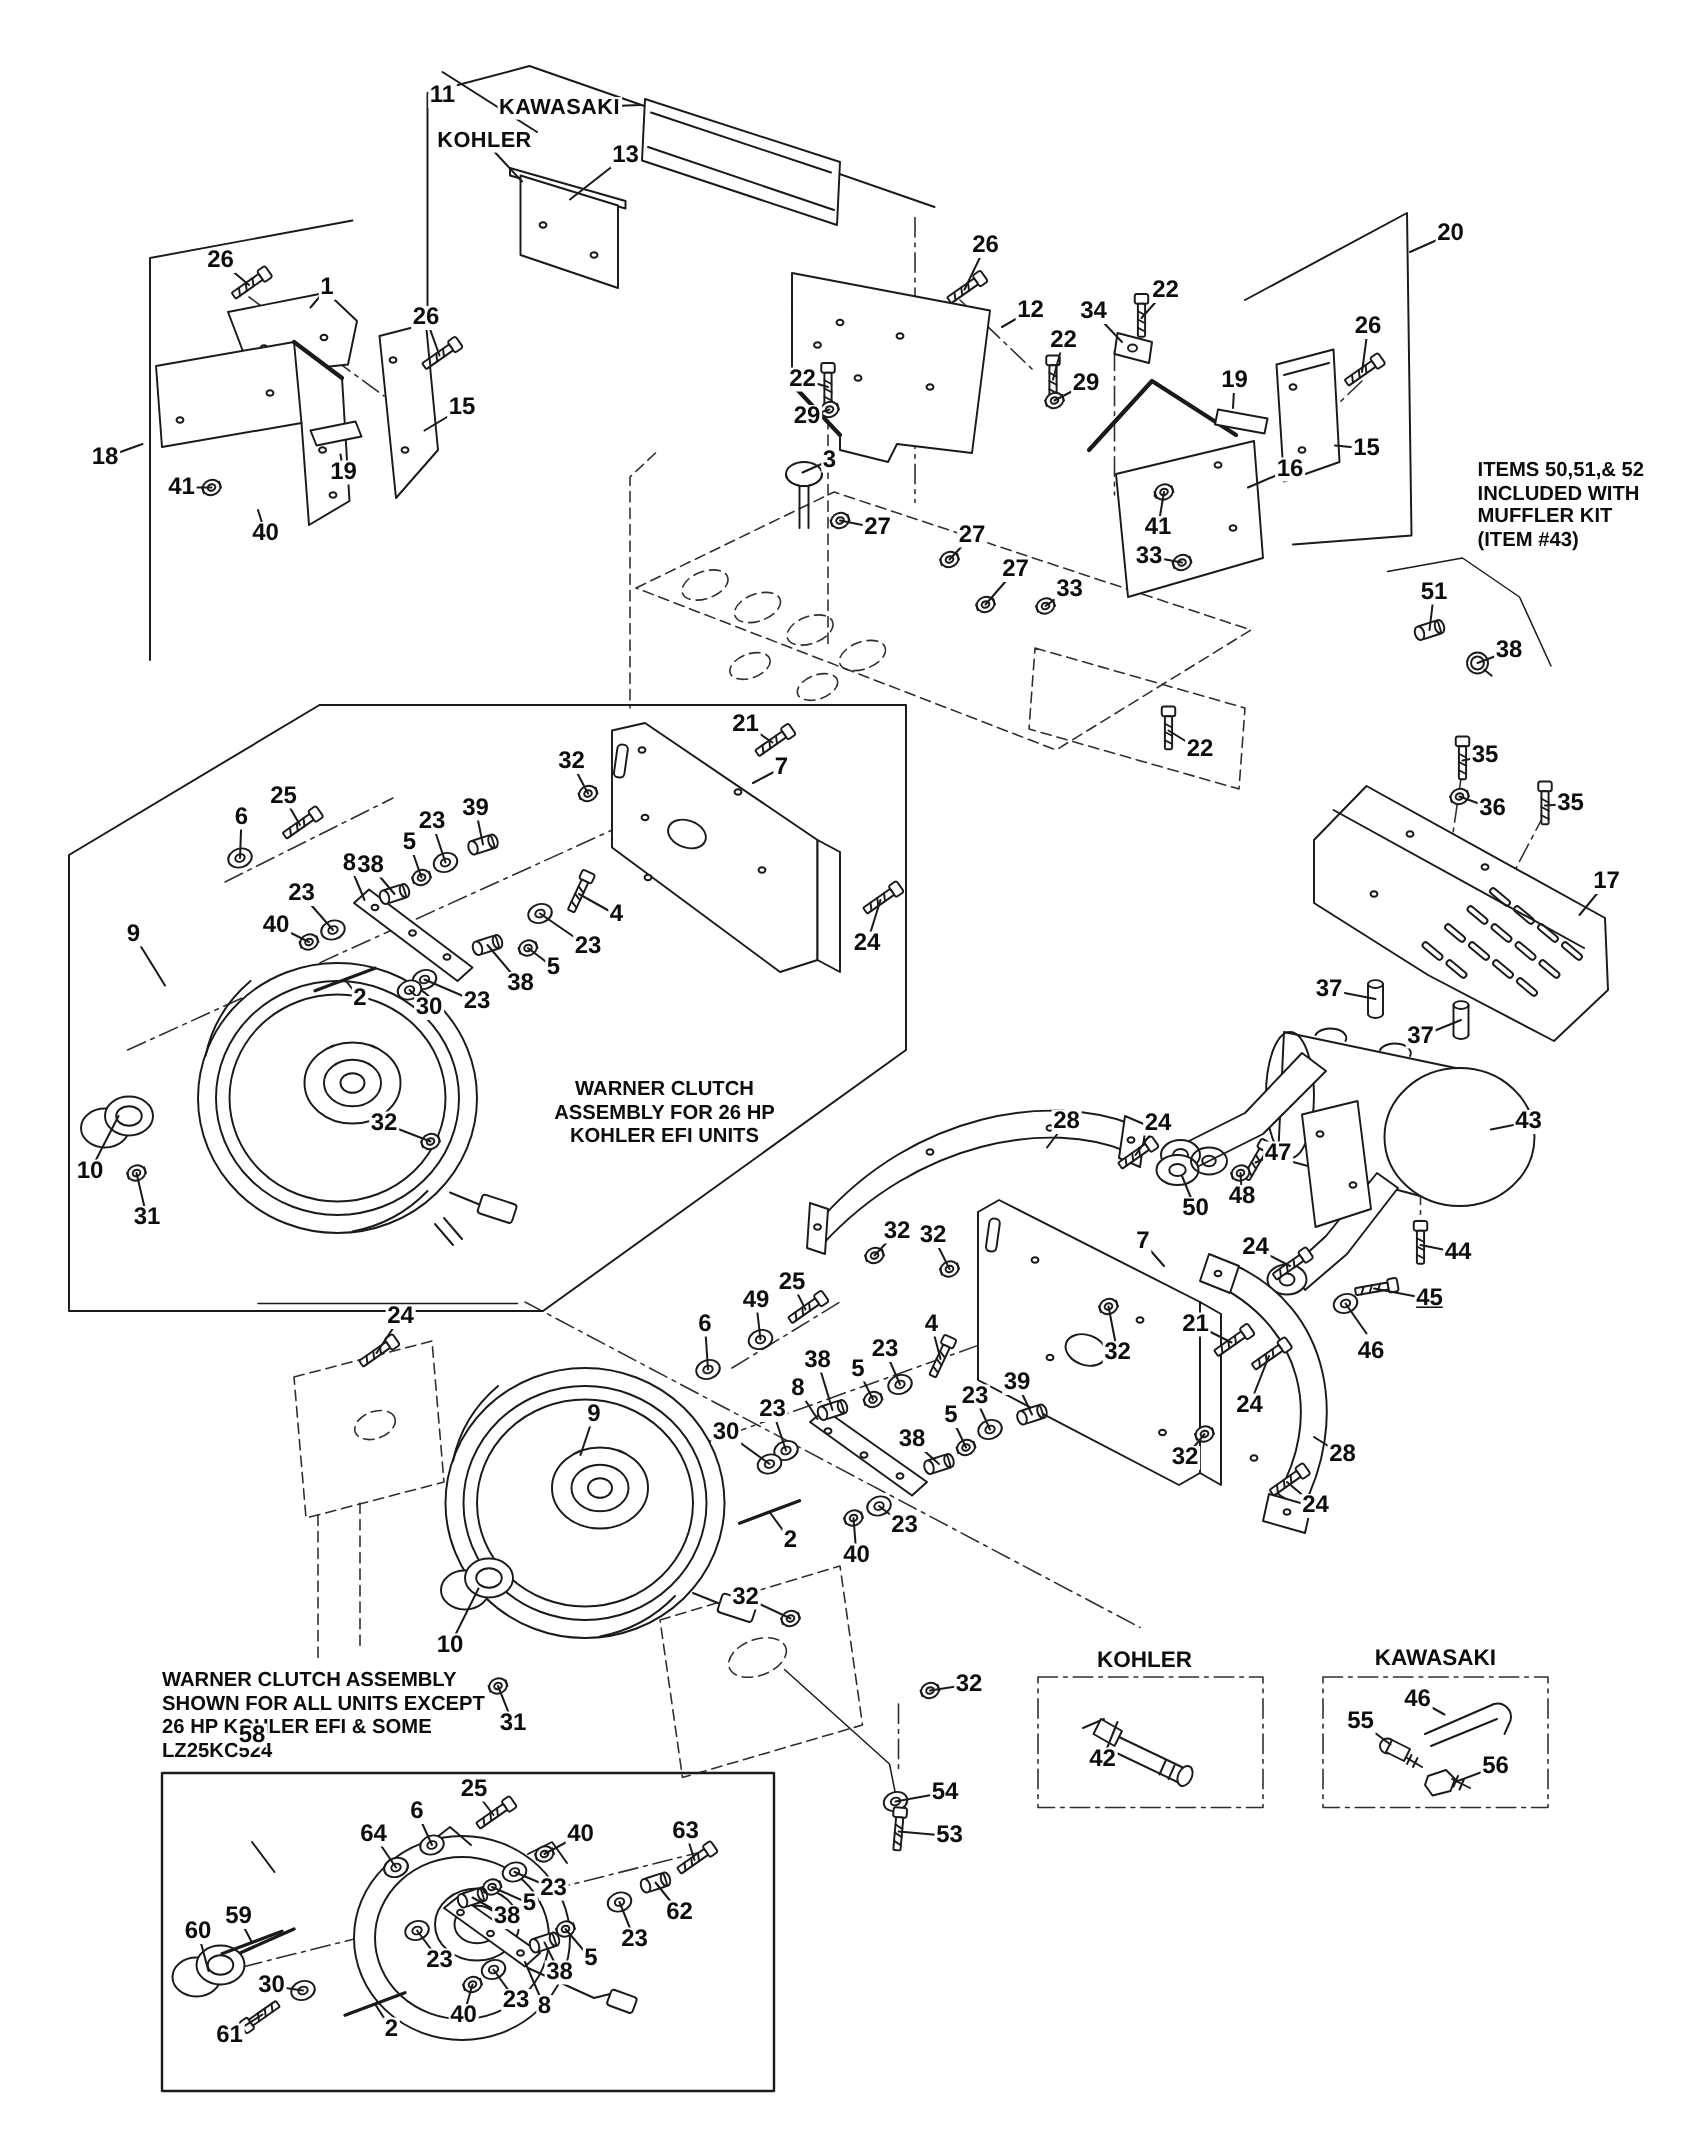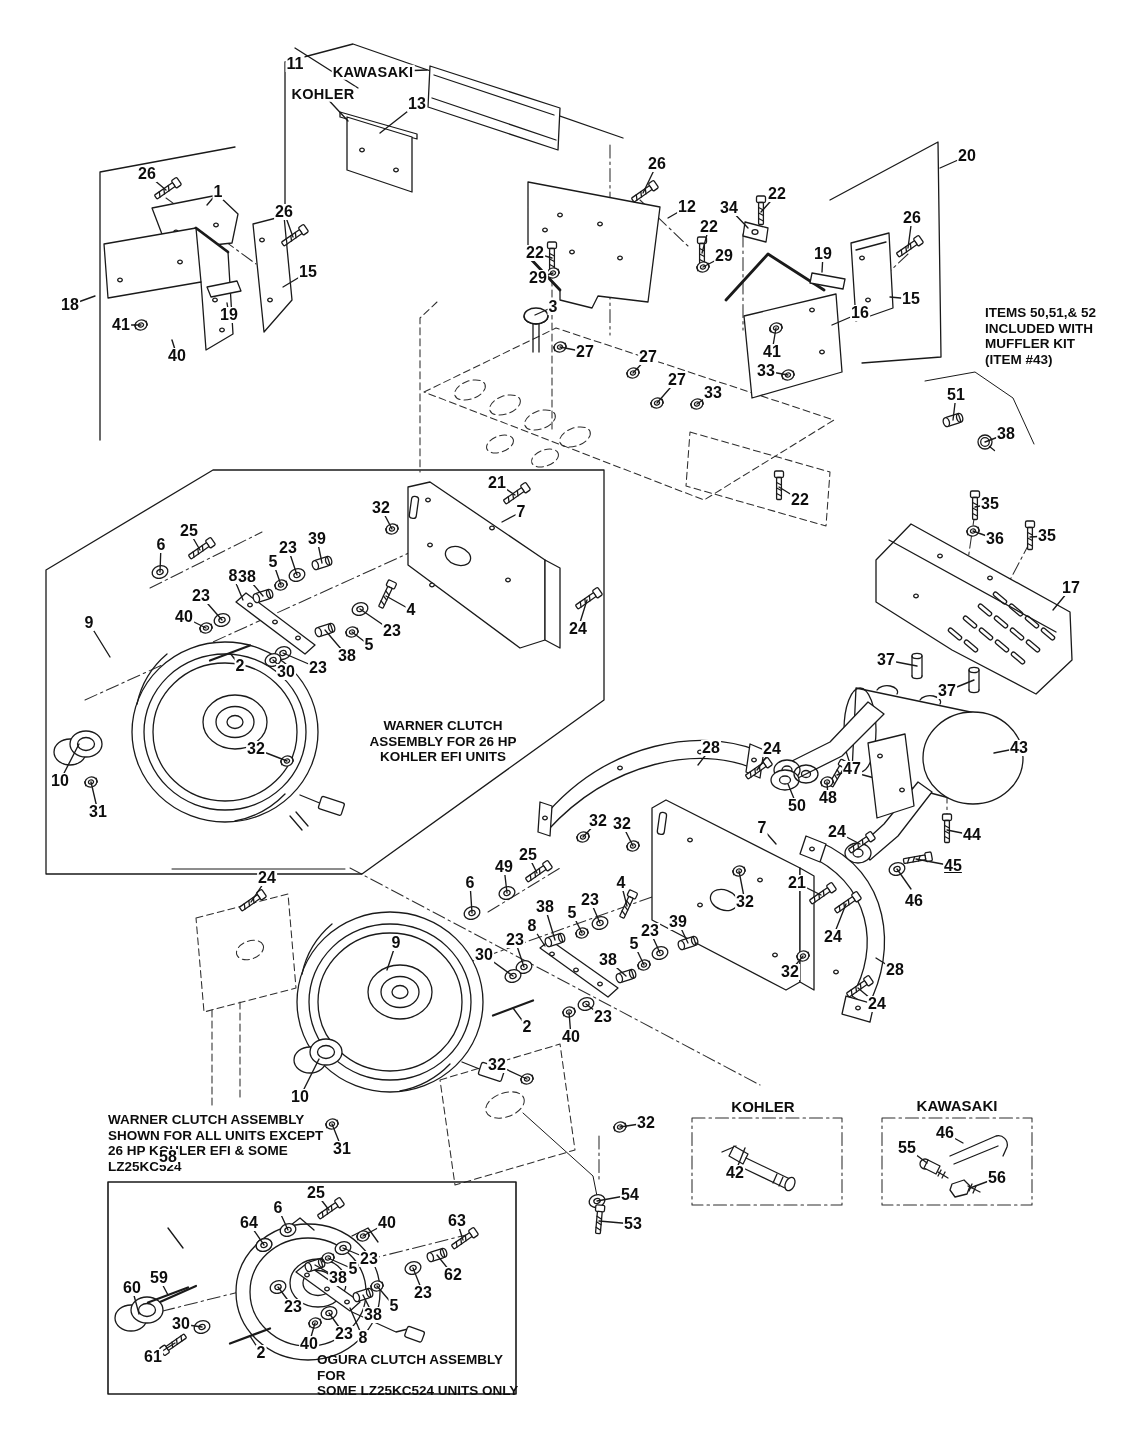--- a/index.html
+++ b/index.html
@@ -576,22 +576,20 @@
   <div class="note" style="left:985px;top:305px;width:140px;">ITEMS 50,51,&amp; 52
 INCLUDED WITH
 MUFFLER KIT
 (ITEM #43)</div>
   <div class="note center" style="left:443px;top:718px;width:160px;">WARNER CLUTCH
 ASSEMBLY FOR 26 HP
 KOHLER EFI UNITS</div>
   <div class="note" style="left:108px;top:1112px;width:250px;">WARNER CLUTCH ASSEMBLY
 SHOWN FOR ALL UNITS EXCEPT
 26 HP KOHLER EFI &amp; SOME LZ25KC524</div>
-  <div class="note" style="left:317px;top:1352px;width:210px;">OGURA CLUTCH ASSEMBLY FOR
-SOME LZ25KC524 UNITS ONLY</div>
 
   <div class="inset-title" style="left:763px;top:1098px;">KOHLER</div>
   <div class="inset-title" style="left:957px;top:1097px;">KAWASAKI</div>
 
   <div id="labels-layer" style="position:absolute;left:0;top:0;width:100%;height:100%;">
       <div class="plabel brand" style="left: 373px; top: 72px;">KAWASAKI</div>
       <div class="plabel brand" style="left: 323px; top: 94px;">KOHLER</div>
       <div class="plabel" style="left: 295px; top: 48px; margin-top: 16px;">11</div>
       <div class="plabel" style="left: 417px; top: 104px;">13</div>
       <div class="plabel" style="left: 657px; top: 164px;">26</div>

